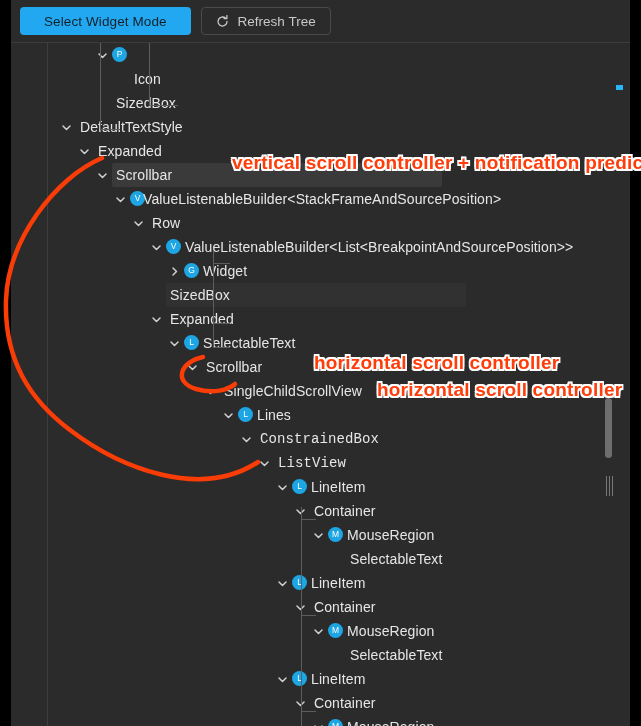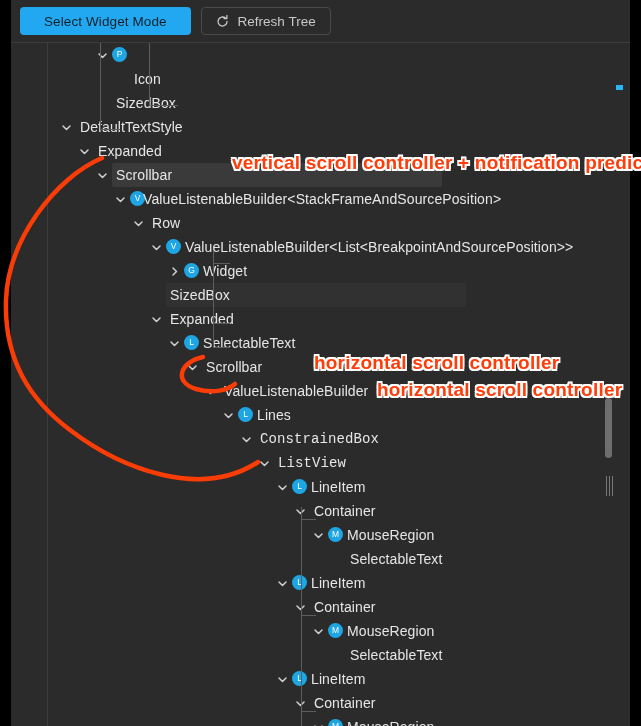--- a/index.html
+++ b/index.html
@@ -287,21 +287,21 @@
               </svg>
             </div>
             <div class="label" style="left: 158px;">Scrollbar</div>
           </div>
           <div class="row">
             <div class="arrow" style="left: 154px;">
               <svg width="11" height="11" viewBox="0 0 11 11">
                 <path d="M2 4 L5.5 7.5 L9 4" fill="none" stroke="#cfcfcf" stroke-width="1.5" stroke-linecap="round" stroke-linejoin="round"></path>
               </svg>
             </div>
-            <div class="label" style="left: 176px;">ValueListenableBuilder</div>
+            <div class="label" style="left: 176px;">SingleChildScrollView</div>
           </div>
           <div class="row">
             <div class="arrow" style="left: 172px;">
               <svg width="11" height="11" viewBox="0 0 11 11">
                 <path d="M2 4 L5.5 7.5 L9 4" fill="none" stroke="#cfcfcf" stroke-width="1.5" stroke-linecap="round" stroke-linejoin="round"></path>
               </svg>
             </div>
             <div class="badge" style="left: 190px;">L</div>
             <div class="label" style="left: 209px;">Lines</div>
           </div>

